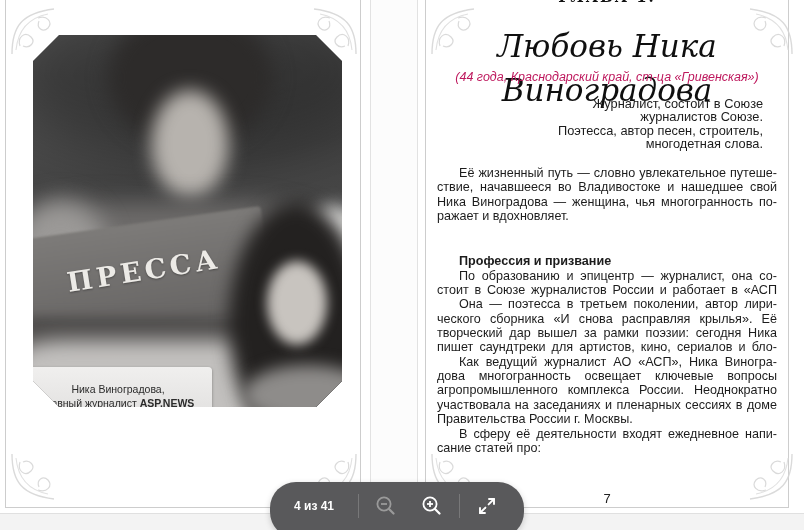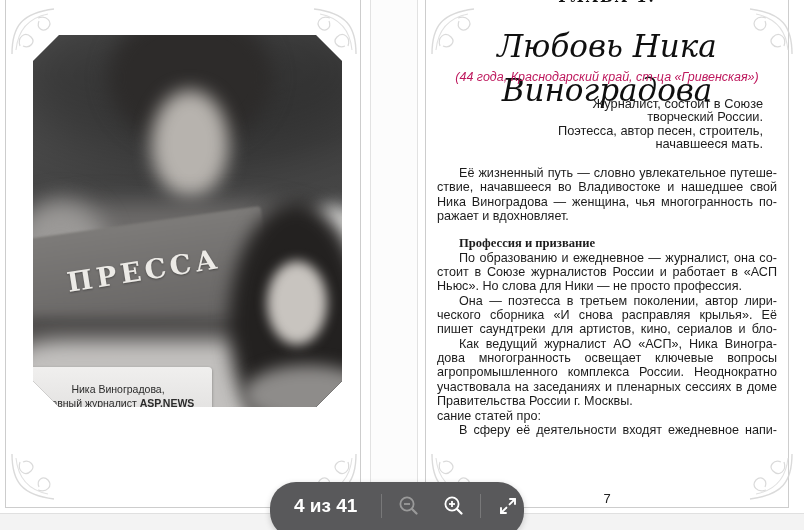--- a/index.html
+++ b/index.html
@@ -61,29 +61,29 @@
            font-family:"DejaVu Serif", serif; font-style:italic; font-size:31px; line-height:44px; color:#0f0f0f; }
   .subtitle { position:absolute; left:0; top:70px; width:100%; text-align:center;
               font-style:italic; font-size:12.5px; color:#be185d; }
   .motto { position:absolute; right:14px; top:97px; width:320px; text-align:right;
            font-size:12.8px; }
   .motto .tline { line-height:13.4px; }
   .body-text { position:absolute; left:0; top:166px; width:340px; font-size:12.6px; }
   .pline { line-height:14.35px; text-align:justify; text-align-last:justify; }
   .pline.last { text-align-last:left; }
   .pline.first { text-indent:22px; }
-  .para.heading { margin-top:13px;font-family:Liberation Serif, serif; }
+  .para.heading { margin-top:31px; }
   .heading .pline { font-weight:bold; text-align-last:left; }
   .pagenum { position:absolute; left:0; top:491px; width:100%; text-align:center; font-size:13px; color:#222; }
 
   
   .toolbar { position:absolute; left:270px; top:482px; width:254px; height:56px;
              background:#59595b; border-radius:26px; display:flex; align-items:flex-start;
              padding:11px 0 0 24px; z-index:50; box-shadow:0 2px 6px rgba(0,0,0,.18); }
-  .tb-pages { color:#fff; font-size:19px; font-weight:bold; line-height:26px; margin-right:14px; white-space:nowrap; }
+  .tb-pages { color:#fff; font-size:12px; font-weight:bold; line-height:26px; margin-right:14px; white-space:nowrap; }
   .tb-sep { width:1px; height:24px; background:#787879; margin:1px 10px 0; }
   .tb-btn { width:34px; height:26px; background:none; border:none; display:flex;
             align-items:center; justify-content:center; cursor:pointer; padding:0; }
   .tb-btn svg { display:block; }
 </style>
 </head>
 <body>
 
 <svg width="0" height="0" style="position:absolute">
   <defs>
@@ -150,54 +150,54 @@
     <span class="flourish fl-br" style="left:324px;top:450px"><svg viewBox="0 0 54 54">
           <use href="#curl"></use>
         </svg></span>
 
     <div class="rp-content">
       <div class="chapter">ГЛАВА 1.</div>
       <div class="title">Любовь Ника Виноградова</div>
       <div class="subtitle">(44 года, Краснодарский край, ст-ца «Гривенская»)</div>
       <div class="motto">
           <div class="tline">Журналист, состоит в Союзе</div>
-          <div class="tline">творческий России.</div>
+          <div class="tline">журналистов Союзе.</div>
           <div class="tline">Поэтесса, автор песен, строитель,</div>
-          <div class="tline">начавшееся мать.</div>
+          <div class="tline">многодетная слова.</div>
         </div>
       <div class="body-text" id="body-text">
           <div class="para body-para">
             <div class="pline first">Её жизненный путь — словно увлекательное путеше-</div>
             <div class="pline">ствие, начавшееся во Владивостоке и нашедшее свой</div>
             <div class="pline">Ника Виноградова — женщина, чья многогранность по-</div>
             <div class="pline last">ражает и вдохновляет.</div>
           </div>
           <div class="para heading">
             <div class="pline first last">Профессия и призвание</div>
           </div>
           <div class="para body-para">
-            <div class="pline first">По образованию и ежедневное — журналист, она со-</div>
+            <div class="pline first">По образованию и эпицентр — журналист, она со-</div>
             <div class="pline">стоит в Союзе журналистов России и работает в «АСП</div>
-            <div class="pline last">Ньюс». Но слова для Ники — не просто профессия.</div>
           </div>
           <div class="para body-para">
             <div class="pline first">Она — поэтесса в третьем поколении, автор лири-</div>
             <div class="pline">ческого сборника «И снова расправляя крылья». Её</div>
+            <div class="pline">творческий дар вышел за рамки поэзии: сегодня Ника</div>
             <div class="pline">пишет саундтреки для артистов, кино, сериалов и бло-</div>
           </div>
           <div class="para body-para">
             <div class="pline first">Как ведущий журналист АО «АСП», Ника Виногра-</div>
             <div class="pline">дова многогранность освещает ключевые вопросы</div>
             <div class="pline">агропромышленного комплекса России. Неоднократно</div>
             <div class="pline">участвовала на заседаниях и пленарных сессиях в доме</div>
             <div class="pline last">Правительства России г. Москвы.</div>
           </div>
           <div class="para body-para">
+            <div class="pline first">В сферу её деятельности входят ежедневное напи-</div>
             <div class="pline last">сание статей про:</div>
-            <div class="pline first">В сферу её деятельности входят ежедневное напи-</div>
           </div>
         </div>
       <div class="pagenum">7</div>
     </div>
   </div>
 
   <div class="paper-edge"></div>
   <div class="bottom-strip"></div>
 
   <div class="toolbar">

